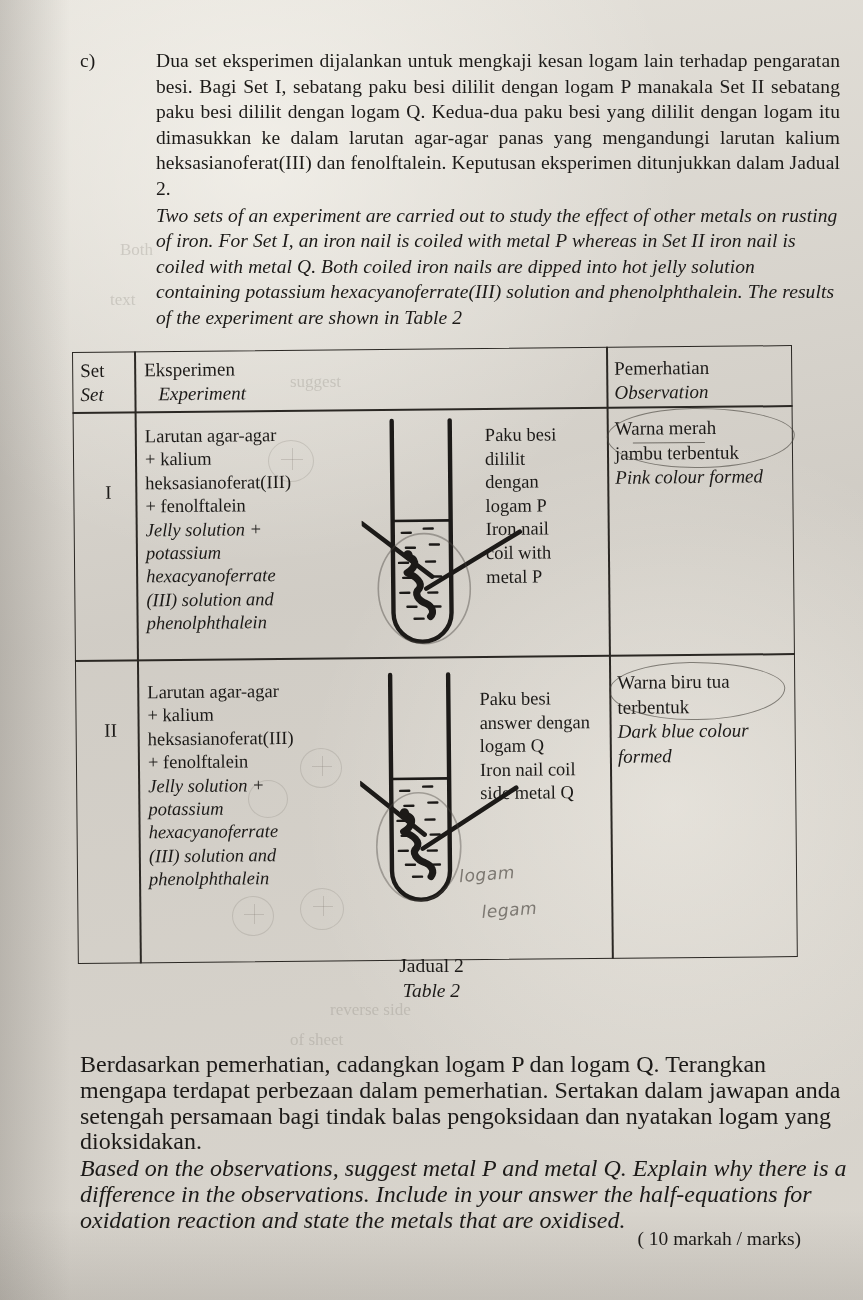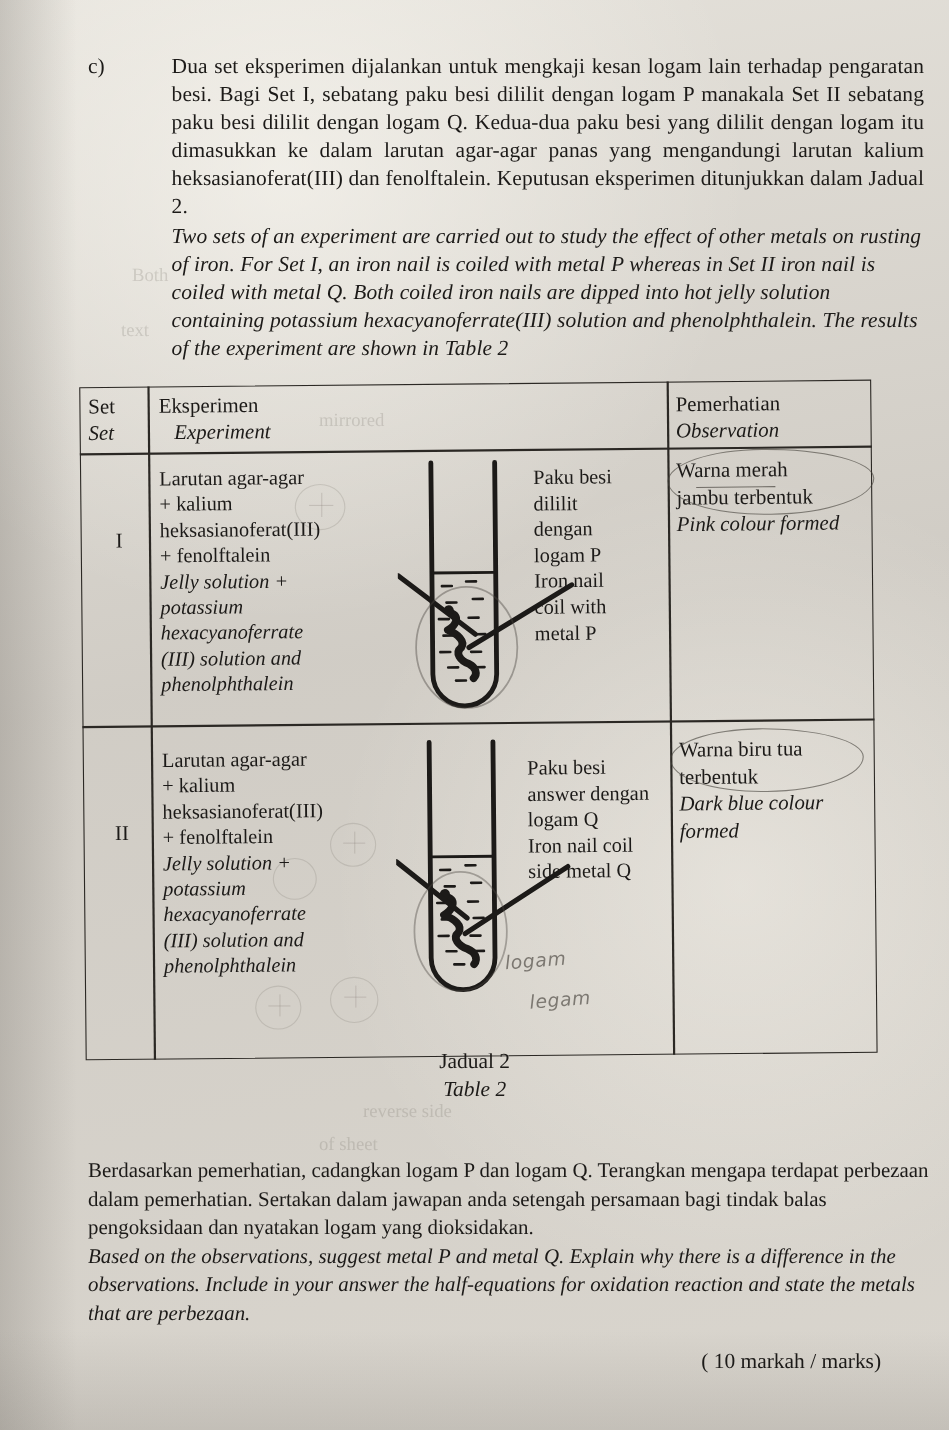--- a/index.html
+++ b/index.html
@@ -137,21 +137,21 @@
     font-size: 19.5px;
     line-height: 25px;
   }
   .caption .en { font-style: italic; }
 
   .closing {
     position: absolute;
     left: 80px;
     top: 1052px;
     width: 770px;
-    font-size: 19px;
+    font-size: 24px;
     line-height: 25.8px;
   }
   .closing .en { font-style: italic; display: block; margin-top: 1px; }
   .marks {
     position: absolute;
     left: 0; right: 62px;
     top: 1228px;
     text-align: right;
     font-size: 19.5px;
   }
@@ -193,21 +193,21 @@
 <div class="ghost-cross" style="left:281px;top:448px;width:22px;height:22px;"></div>
 <div class="ghost-ring" style="left:232px;top:896px;width:40px;height:38px;"></div>
 <div class="ghost-cross" style="left:244px;top:904px;width:20px;height:20px;"></div>
 <div class="ghost-ring" style="left:300px;top:888px;width:42px;height:40px;"></div>
 <div class="ghost-cross" style="left:313px;top:896px;width:20px;height:20px;"></div>
 <div class="ghost-ring" style="left:300px;top:748px;width:40px;height:38px;"></div>
 <div class="ghost-cross" style="left:312px;top:756px;width:20px;height:20px;"></div>
 <div class="ghost-ring" style="left:248px;top:780px;width:38px;height:36px;"></div>
 <div class="ghost" style="left:120px;top:240px;">Both</div>
 <div class="ghost" style="left:110px;top:290px;">text</div>
-<div class="ghost" style="left:290px;top:372px;">mirrored</div>
+<div class="ghost" style="left:290px;top:372px;">suggest</div>
 <div class="ghost" style="left:330px;top:1000px;">reverse side</div>
 <div class="ghost" style="left:290px;top:1030px;">of sheet</div>
 
 <div class="sheet">
 
   <div class="q-block">
     <div class="q-row">
       <div class="q-label">c)</div>
       <div class="q-body">
         <div class="para-my">Dua set eksperimen dijalankan untuk mengkaji kesan logam lain terhadap pengaratan besi. Bagi Set I, sebatang paku besi dililit dengan logam P manakala Set II sebatang paku besi dililit dengan logam Q. Kedua-dua paku besi yang dililit dengan logam itu dimasukkan ke dalam larutan agar-agar panas yang mengandungi larutan kalium heksasianoferat(III) dan fenolftalein. Keputusan eksperimen ditunjukkan dalam Jadual 2.</div>
@@ -300,21 +300,21 @@
 
     <div class="cell obs-text" style="left:542px;top:70px;width:210px;">
       <div>Warna merah</div>
       <div>jambu terbentuk</div>
       <div class="en">Pink colour formed</div>
     </div>
 
     <div class="pencil-ring" style="left:534px;top:62px;width:186px;height:58px;"></div>
     <div class="pencil-under" style="left:560px;top:96px;width:72px;"></div>
 
-    <div class="cell setnum" style="left:8px;top:396px;width:54px;">
+    <div class="cell setnum" style="left:8px;top:368px;width:54px;">
       <span>II</span>
     </div>
 
     <div class="cell exp-text" style="left:72px;top:330px;width:240px;">
       <div>Larutan agar-agar</div>
       <div>+ kalium</div>
       <div>heksasianoferat(III)</div>
       <div>+  fenolftalein</div>
       <div class="en">Jelly solution +</div>
       <div class="en">potassium</div>
@@ -373,20 +373,20 @@
     <div class="pencil-text" style="left:404px;top:552px;">legam</div>
   </div>
 
   <div class="caption" style="top:953px;">
     <div>Jadual 2</div>
     <div class="en">Table 2</div>
   </div>
 
   <div class="closing">
     <span>Berdasarkan pemerhatian, cadangkan logam P dan logam Q. Terangkan mengapa terdapat perbezaan dalam pemerhatian. Sertakan dalam jawapan anda setengah persamaan bagi tindak balas pengoksidaan dan nyatakan logam yang dioksidakan.</span>
-    <span class="en">Based on the observations, suggest metal P and metal Q. Explain why there is a difference in the observations. Include in your answer the half-equations for oxidation reaction and state the metals that are perbezaan.</span>
+    <span class="en">Based on the observations, suggest metal P and metal Q. Explain why there is a difference in the observations. Include in your answer the half-equations for oxidation reaction and state the metals that are oxidised.</span>
   </div>
 
   <div class="marks">
     <span>( 10 markah / </span><span class="en">marks)</span>
   </div>
 
 </div>
 
 </body></html>

